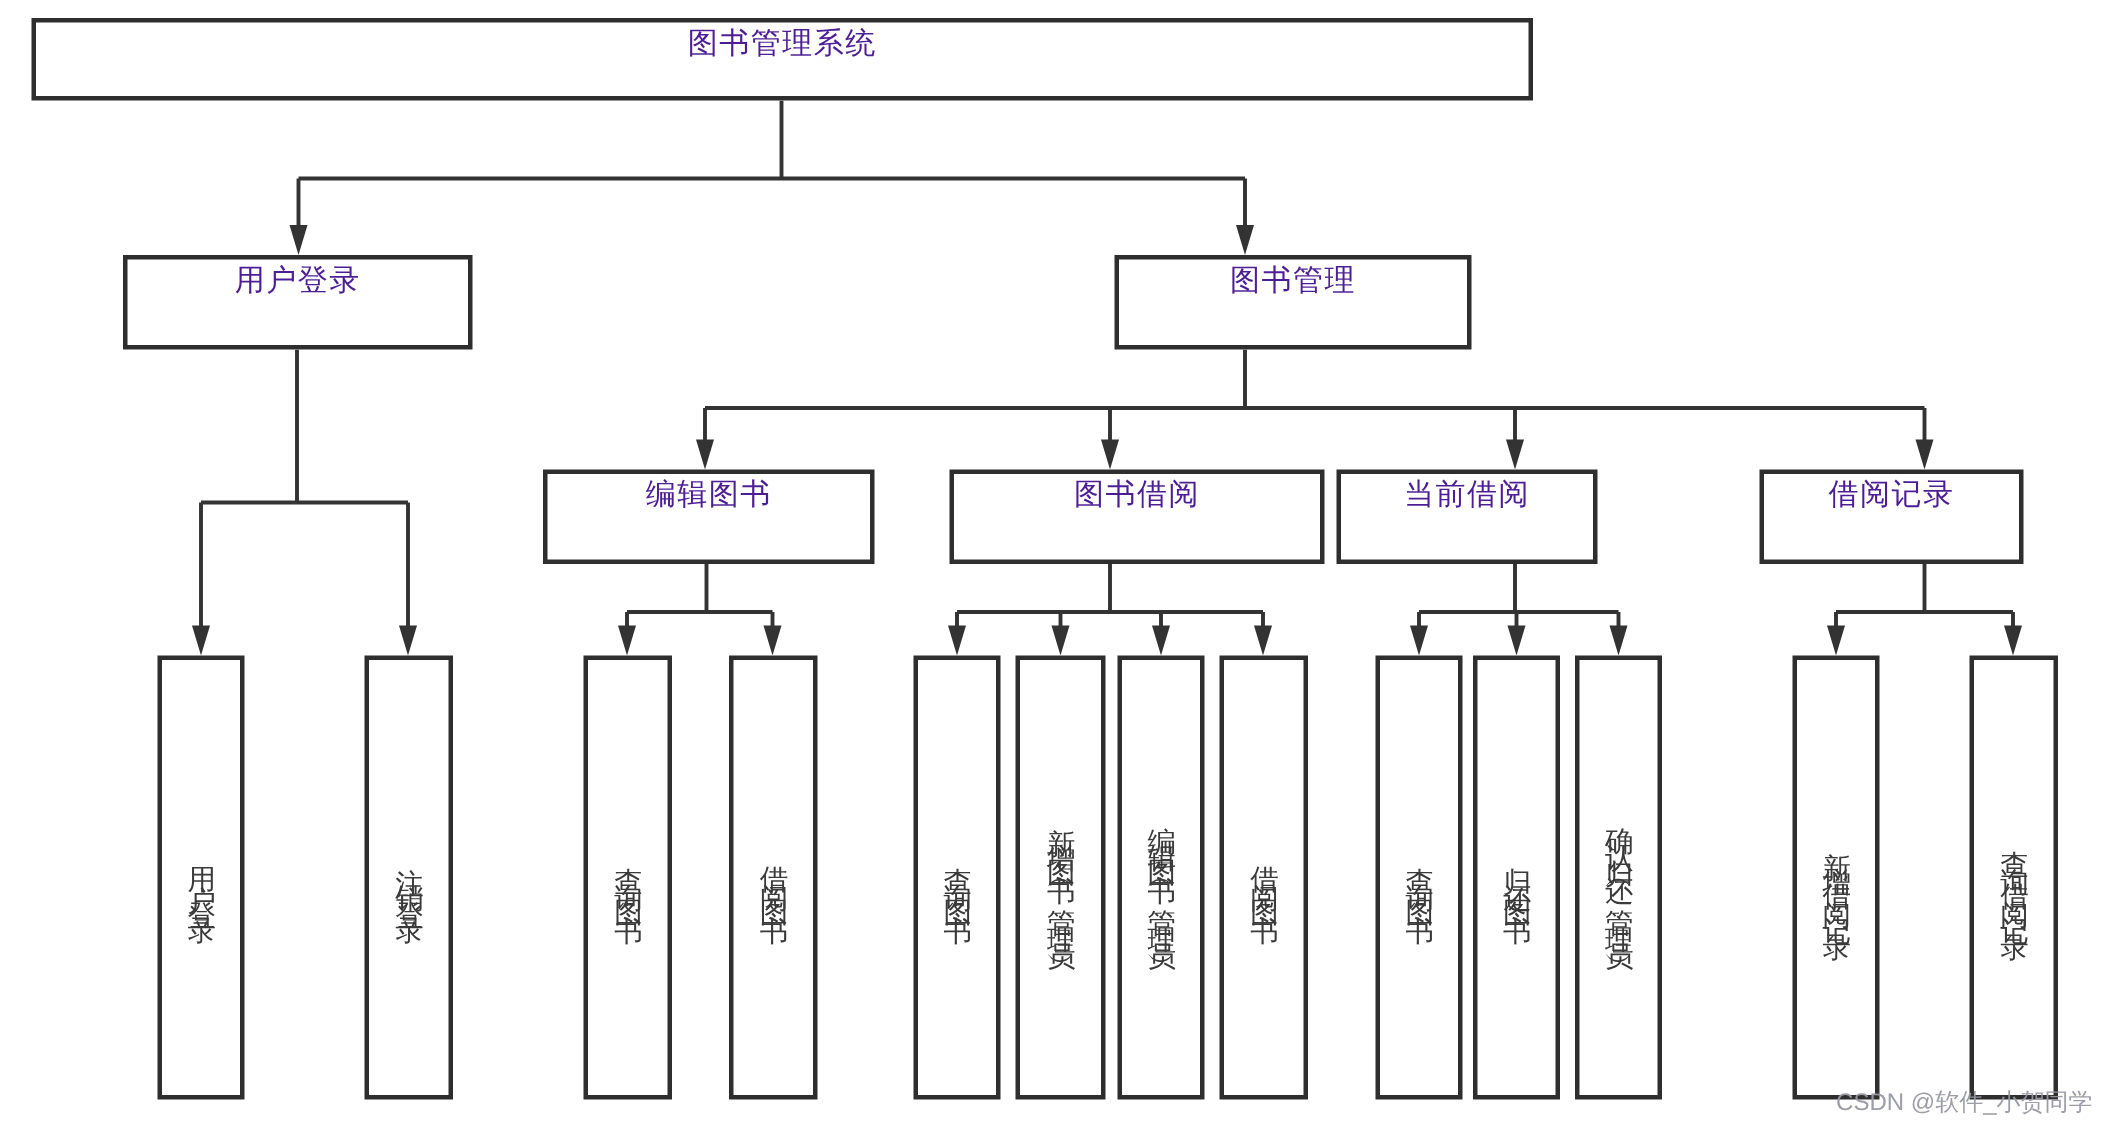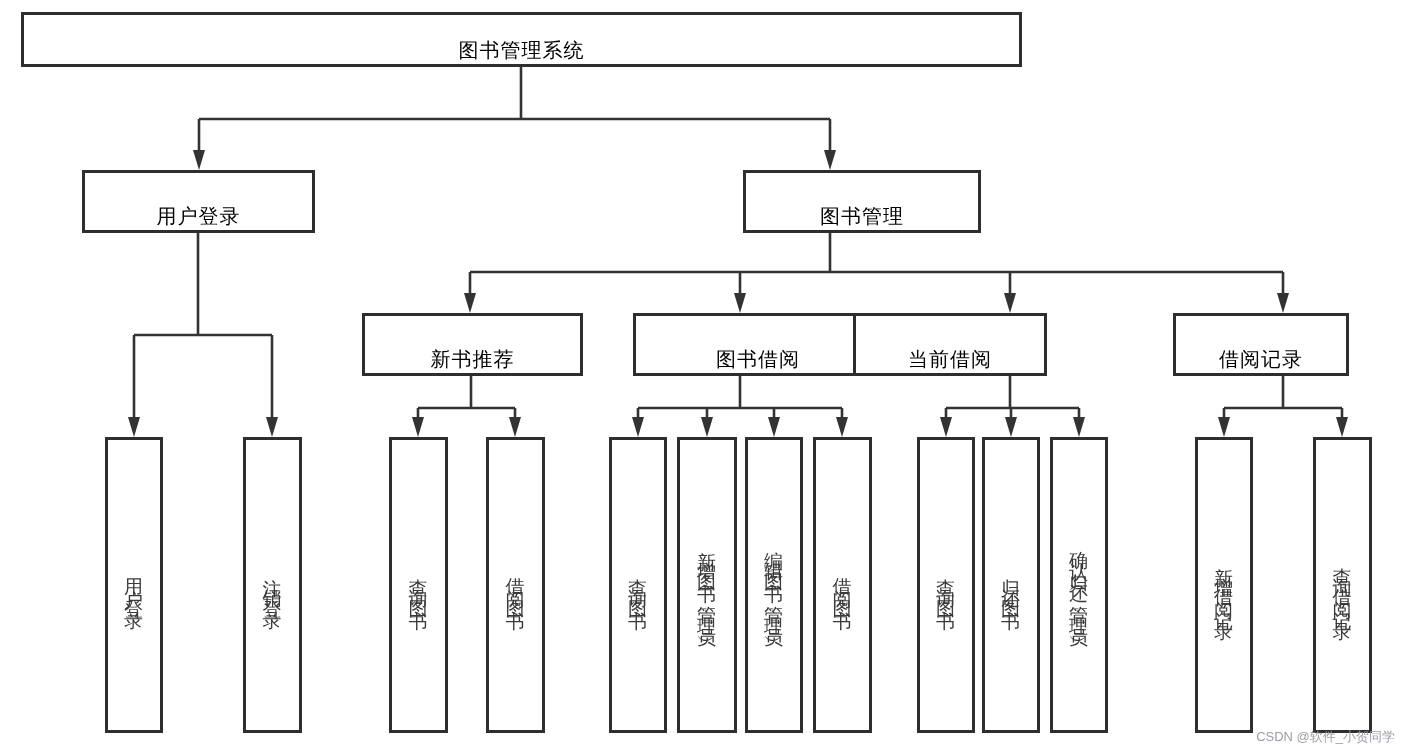--- a/index.html
+++ b/index.html
@@ -21,38 +21,38 @@
     top: 0;
     width: 1405px;
     height: 747px;
   }
   .node {
     position: absolute;
     box-sizing: border-box;
     border: 3px solid #2e2e2e;
     background: #ffffff;
     display: flex;
-    align-items: flex-end;
+    align-items: flex-start;
     justify-content: center;
-    color: #000000;
+    color: #4c1d95;
   }
   .node .hlabel {
     font-size: 20px;
     letter-spacing: 1px;
     white-space: nowrap;
   }
   .root-box   { left: 21px;  top: 12px;  width: 1001px; height: 55px; }
   .l2-box,
   .l3-box     { height: 63px; top: 170px; }
   .l3-box     { top: 313px; }
   .n-user-login   { left: 82px;   width: 233px; }
   .n-book-mgmt    { left: 711px;  width: 238px; margin-left: 32px; }
   .n-new-book     { left: 362px;  width: 221px; }
   .n-book-borrow  { left: 633px;  width: 250px; }
-  .n-cur-borrow   { left: 853px;  width: 194px; }
+  .n-cur-borrow   { left: 891px;  width: 174px; }
   .n-borrow-rec   { left: 1173px; width: 176px; }
   .leaf {
     position: absolute;
     box-sizing: border-box;
     top: 437px;
     height: 296px;
     border: 3px solid #2e2e2e;
     background: #ffffff;
     display: flex;
     align-items: center;
@@ -64,21 +64,21 @@
     text-orientation: mixed;
     font-size: 19px;
     letter-spacing: 11px;
     line-height: 1;
     white-space: nowrap;
   }
   .watermark {
     position: absolute;
     right: 10px;
     bottom: 1px;
-    font-size: 13px;
+    font-size: 16px;
     color: rgba(152, 152, 162, 0.95);
     white-space: nowrap;
   }
 </style>
 </head>
 <body>
 
 <div class="canvas">
 
   <svg class="connectors" viewBox="0 0 1405 747" xmlns="http://www.w3.org/2000/svg">
@@ -126,21 +126,21 @@
   </div>
 
   <div class="node l2-box n-user-login">
     <span class="hlabel">用户登录</span>
   </div>
   <div class="node l2-box n-book-mgmt">
     <span class="hlabel">图书管理</span>
   </div>
 
   <div class="node l3-box n-new-book">
-    <span class="hlabel">新书推荐</span>
+    <span class="hlabel">编辑图书</span>
   </div>
   <div class="node l3-box n-book-borrow">
     <span class="hlabel">图书借阅</span>
   </div>
   <div class="node l3-box n-cur-borrow">
     <span class="hlabel">当前借阅</span>
   </div>
   <div class="node l3-box n-borrow-rec">
     <span class="hlabel">借阅记录</span>
   </div>

